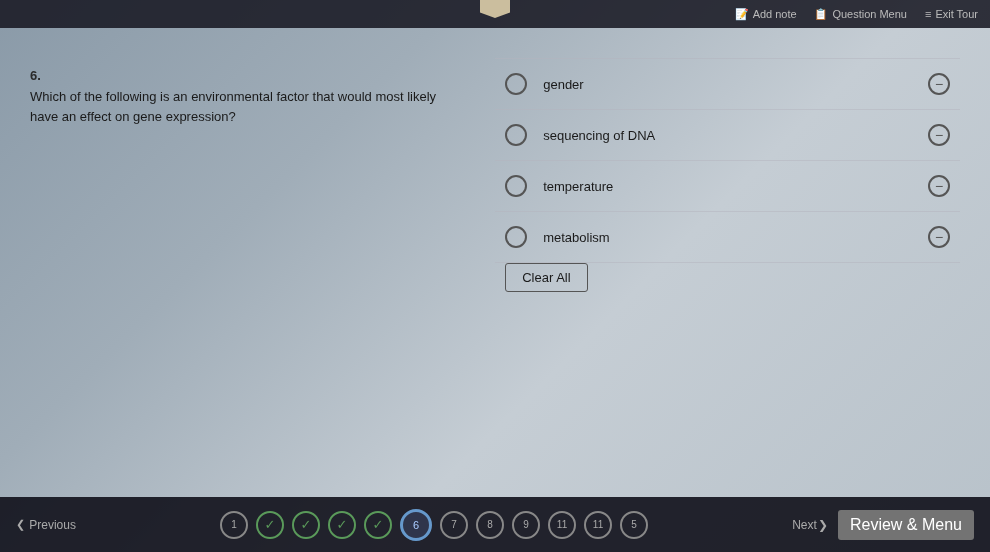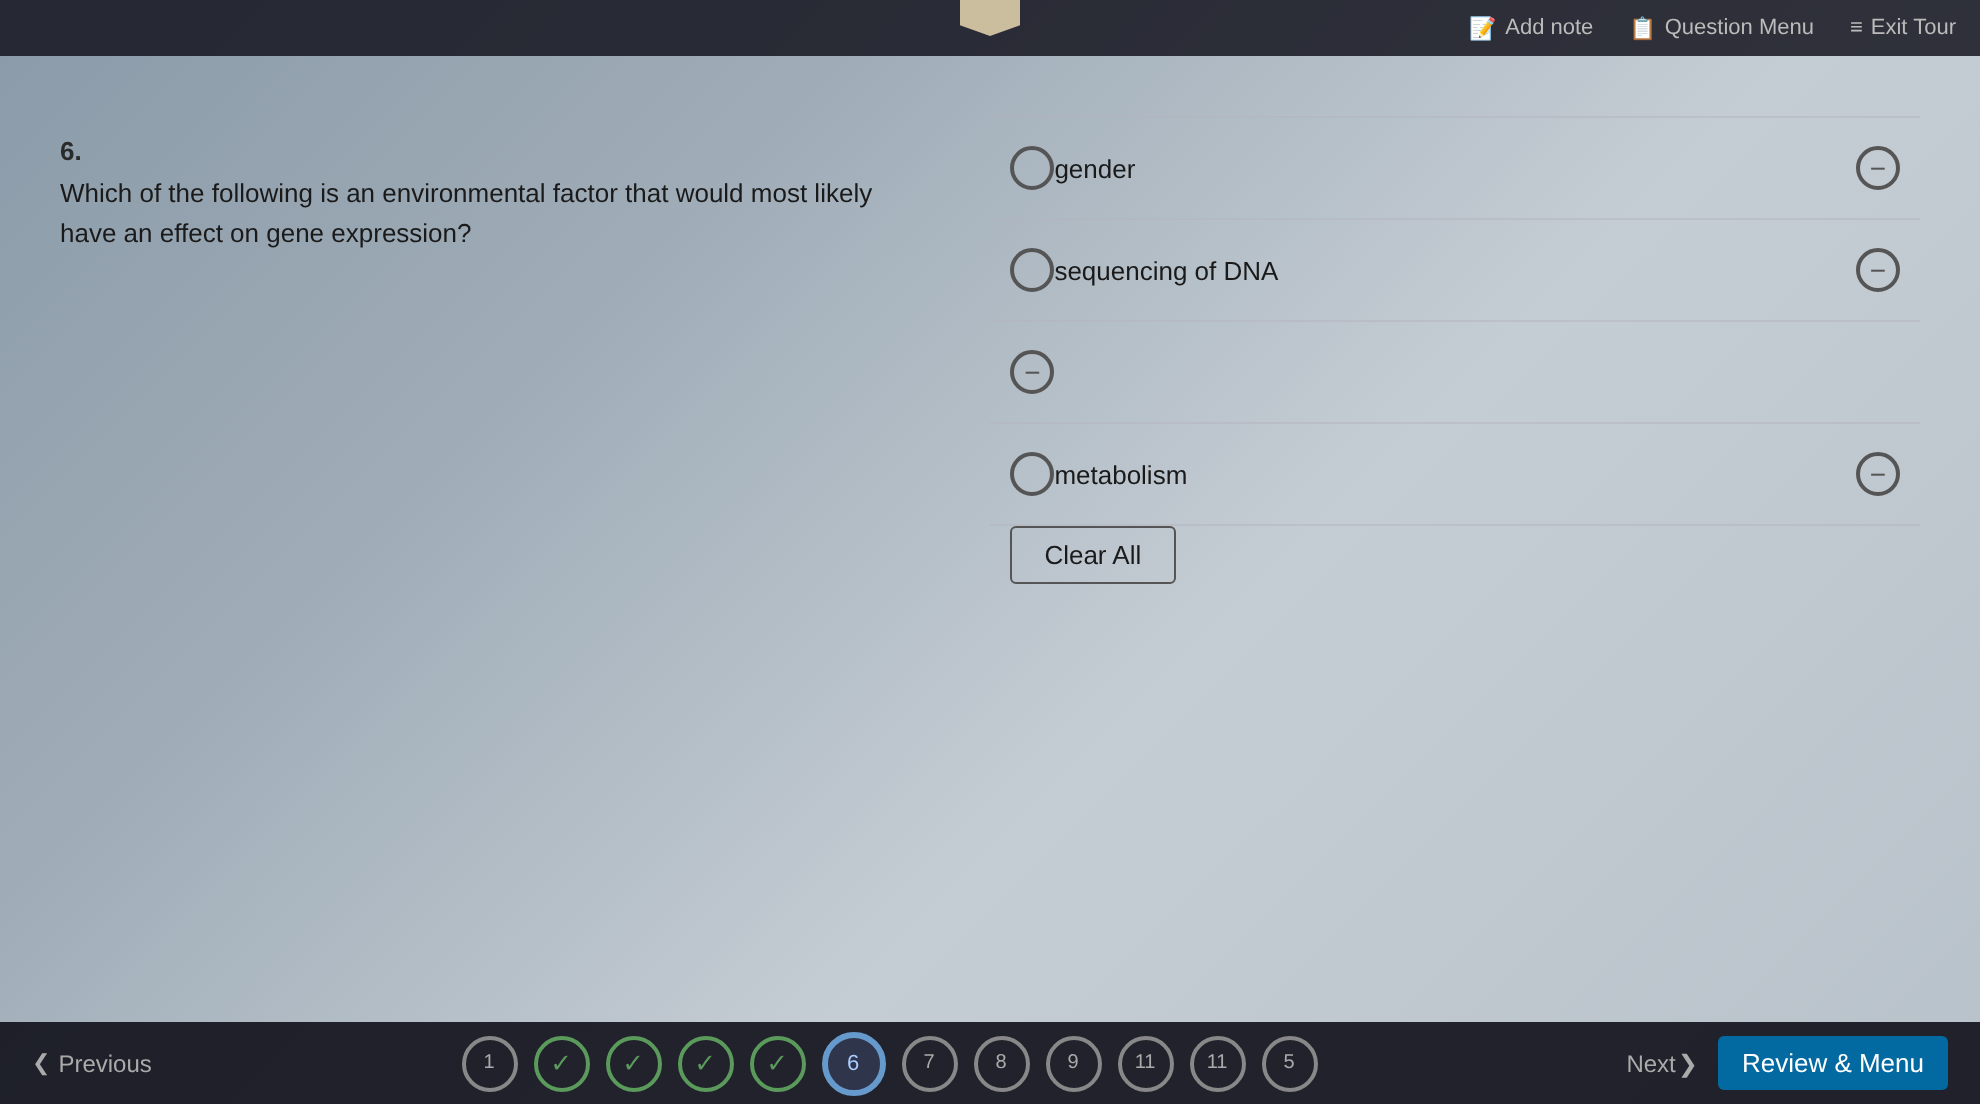--- a/index.html
+++ b/index.html
@@ -104,21 +104,21 @@
       background: transparent;
     }
 
     .answer-option:first-child {
       border-top: 1px solid rgba(180,180,190,0.5);
     }
 
     .answer-left {
       display: flex;
       align-items: center;
-      gap: 0;
+      gap: 16px;
     }
 
     .radio-circle {
       width: 22px;
       height: 22px;
       border-radius: 50%;
       border: 2px solid #555;
       background: transparent;
       flex-shrink: 0;
     }
@@ -160,21 +160,21 @@
       cursor: pointer;
       border-radius: 3px;
     }
 
     
     .bottom-bar {
       position: absolute;
       bottom: 0;
       left: 0;
       right: 0;
-      height: 41px;
+      height: 55px;
       background: rgba(15, 15, 25, 0.9);
       display: flex;
       align-items: center;
       justify-content: space-between;
       padding: 0 16px;
       z-index: 10;
     }
 
     .nav-previous {
       display: flex;
@@ -245,23 +245,23 @@
       align-items: center;
       gap: 1px;
       color: #aaa;
       font-size: 12px;
       cursor: pointer;
       background: transparent;
       border: none;
     }
 
     .review-btn {
-      background: #0369a1;
+      background: #737373;
       color: white;
-      font-size: 13px;
+      font-size: 16px;
       padding: 6px 12px;
       border: none;
       cursor: pointer;
       border-radius: 3px;
     }
 
     
     .bookmark-top {
       position: absolute;
       top: 0;
@@ -316,20 +316,24 @@
 
     <div class="answer-option">
       <div class="answer-left">
         <div class="radio-circle"></div>
         <span class="answer-label">sequencing of DNA</span>
       </div>
       <div class="minus-icon"></div>
     </div>
 
     <div class="answer-option">
+      <div class="answer-left">
+        <div class="radio-circle"></div>
+        <span class="answer-label">temperature</span>
+      </div>
       <div class="minus-icon"></div>
     </div>
 
     <div class="answer-option">
       <div class="answer-left">
         <div class="radio-circle"></div>
         <span class="answer-label">metabolism</span>
       </div>
       <div class="minus-icon"></div>
     </div>

